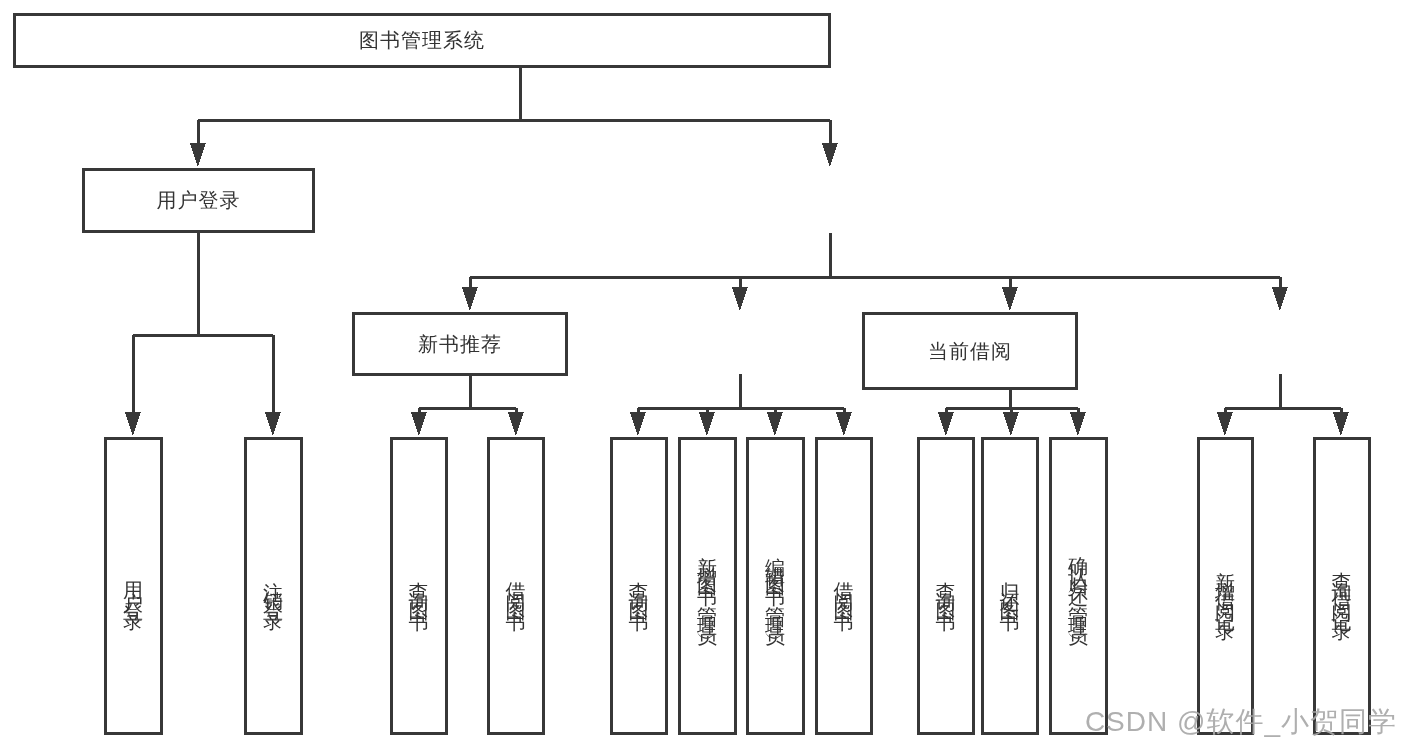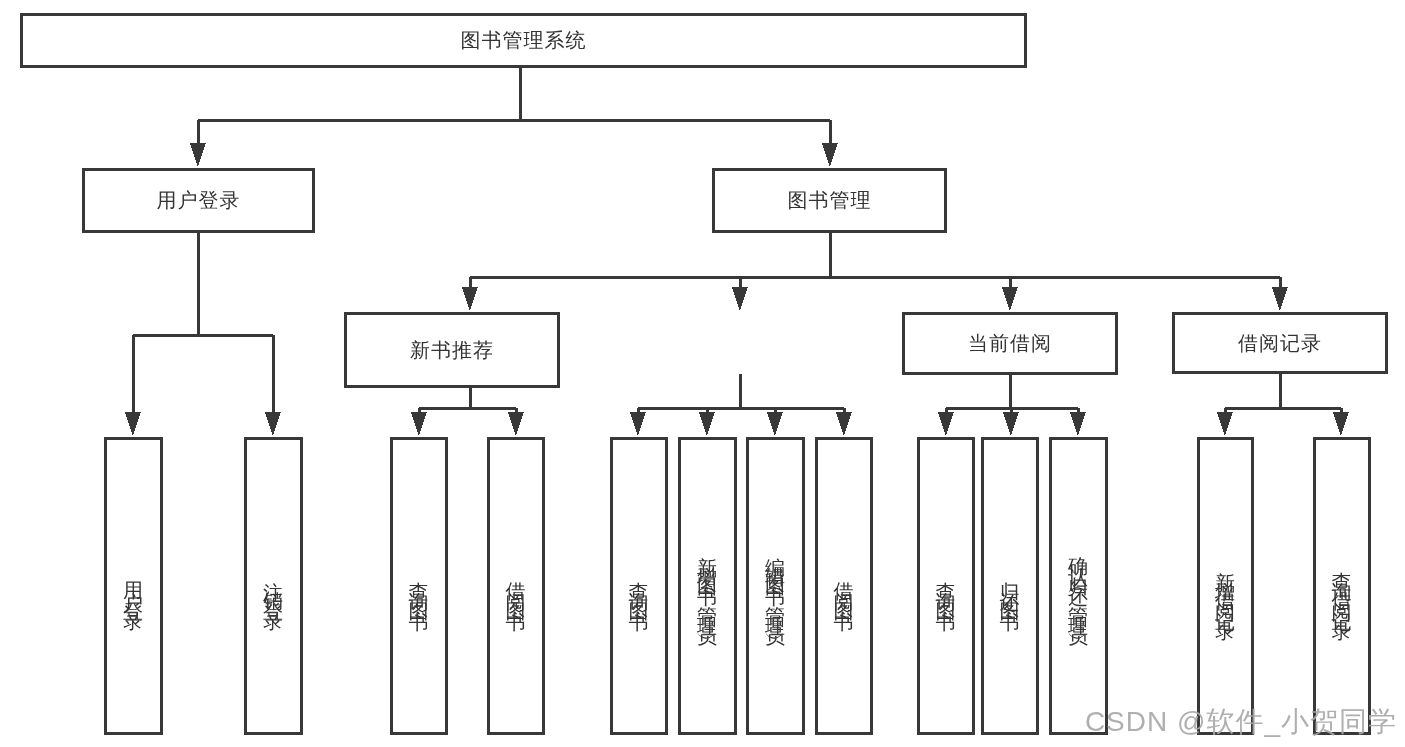--- a/index.html
+++ b/index.html
@@ -109,39 +109,33 @@
       <polygon points="1070,412 1086,412 1078,436"></polygon>
     </g>
 
     <g>
       <path d="M1280 374 V408 M1225 408 H1341 M1225 408 V420 M1341 408 V420"></path>
       <polygon points="1217,412 1233,412 1225,436"></polygon>
       <polygon points="1333,412 1349,412 1341,436"></polygon>
     </g>
   </svg>
 
-  <div class="node hbox root-box" style="left:20px;top:13px;width:1007px;height:55px">
+  <div class="node hbox root-box" style="left:13px;top:13px;width:818px;height:55px">
     <span>图书管理系统</span>
   </div>
 
   <div class="node hbox" style="left:82px;top:168px;width:233px;height:65px">
     <span>用户登录</span>
   </div>
-  <div class="node hbox" style="left:712px;top:168px;width:235px;height:65px">
-    <span>图书管理</span>
-  </div>
 
-  <div class="node hbox" style="left:344px;top:312px;width:216px;height:76px">
+  <div class="node hbox" style="left:352px;top:312px;width:216px;height:64px">
     <span>新书推荐</span>
   </div>
-  <div class="node hbox" style="left:902px;top:312px;width:216px;height:63px">
+  <div class="node hbox" style="left:862px;top:312px;width:216px;height:78px">
     <span>当前借阅</span>
-  </div>
-  <div class="node hbox" style="left:1172px;top:312px;width:216px;height:62px">
-    <span>借阅记录</span>
   </div>
 
   <div class="node vbox" style="left:104px;top:437px;width:59px;height:298px">
     <span>用户登录</span>
   </div>
   <div class="node vbox" style="left:244px;top:437px;width:59px;height:298px">
     <span>注销登录</span>
   </div>
 
   <div class="node vbox" style="left:390px;top:437px;width:58px;height:298px">

